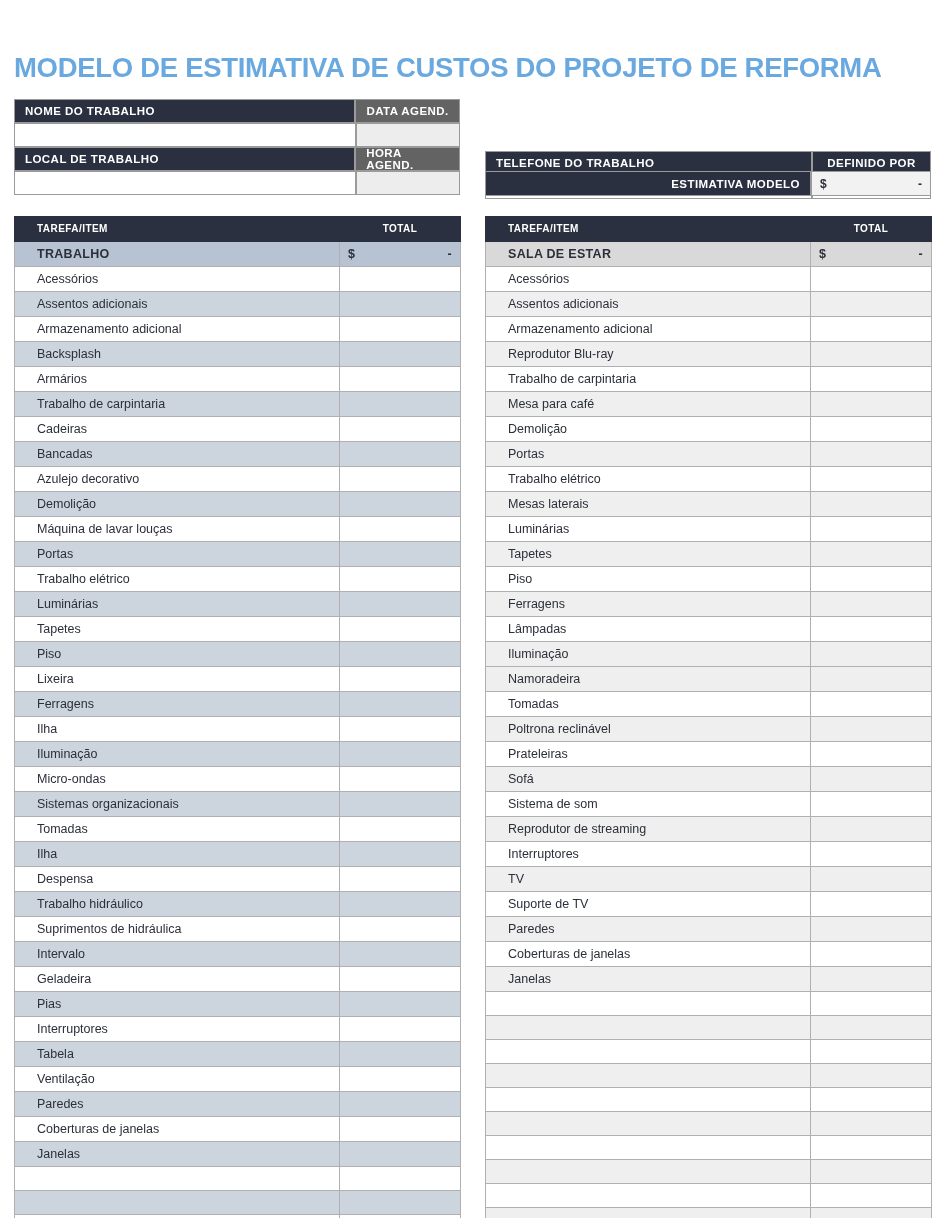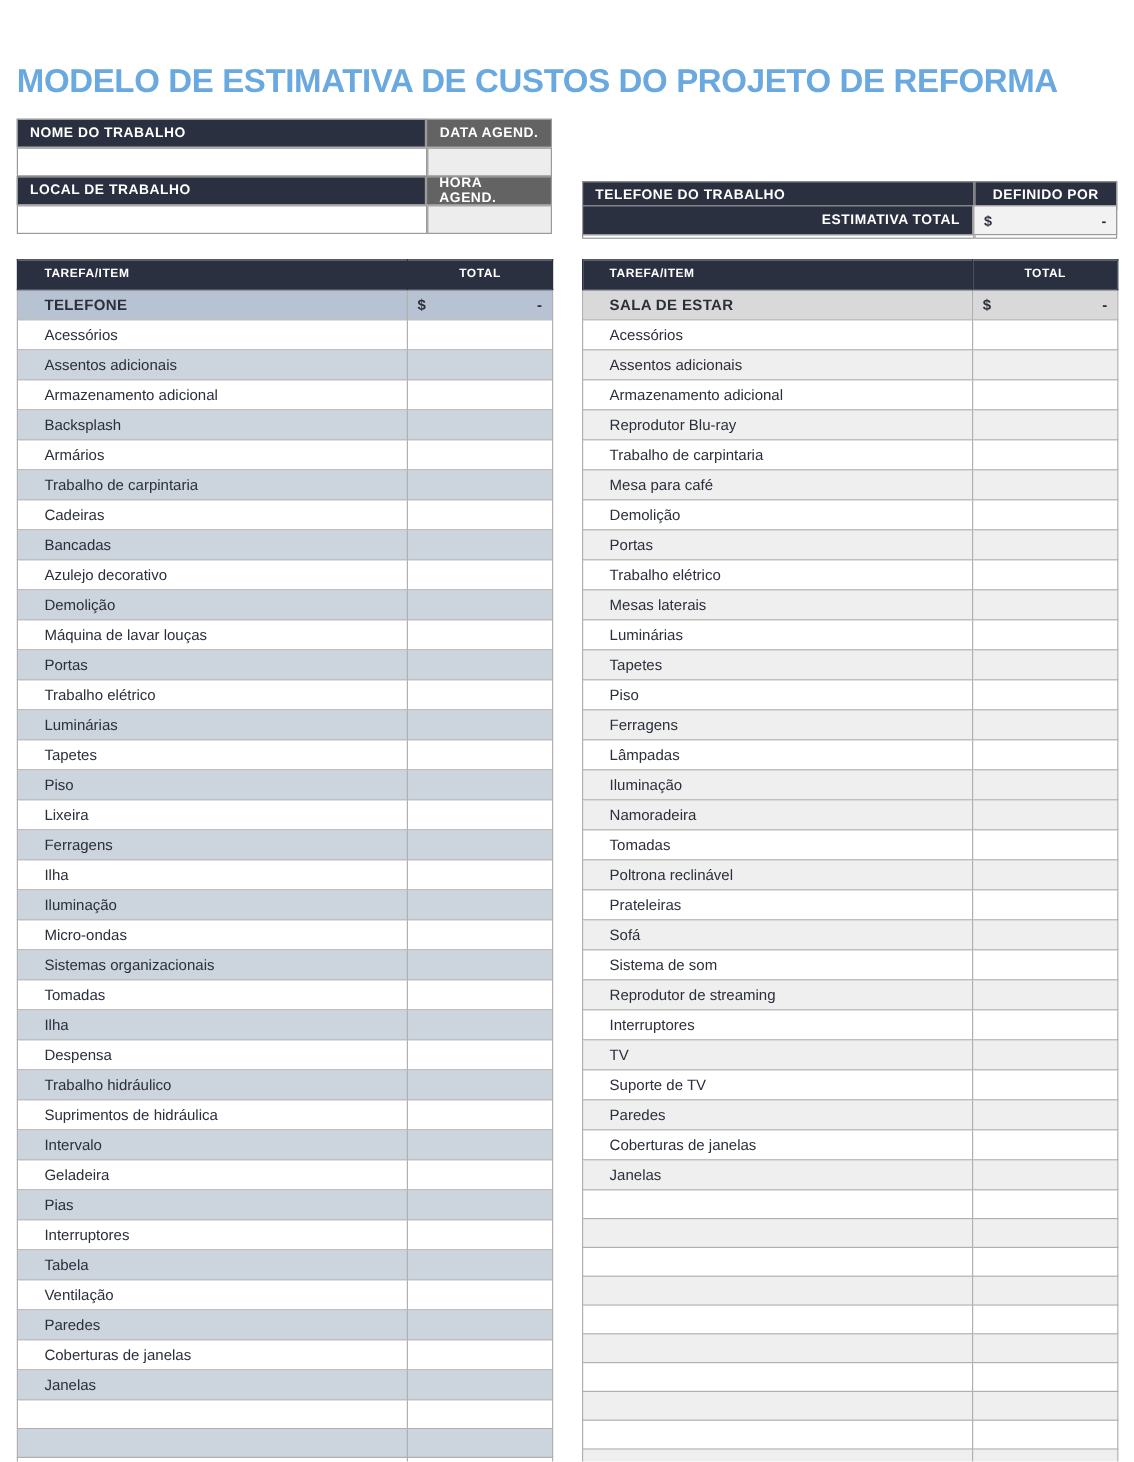--- a/index.html
+++ b/index.html
@@ -210,42 +210,42 @@
       <div class="hdr-dark c2" style="justify-content:center;display:flex;text-align:center;">DEFINIDO POR</div>
     </div>
     <div class="row-flex">
       <div class="cell-white c1"></div>
       <div class="cell-white c2"></div>
     </div>
   </div>
 
   <div class="info-block" id="est-total">
     <div class="row-flex">
-      <div class="lbl">ESTIMATIVA TOTAL</div>
+      <div class="lbl">ESTIMATIVA MODELO</div>
       <div class="val">
         <span>$</span>
         <span>-</span>
       </div>
     </div>
   </div>
 
   <table class="item-table" id="table-left">
     <colgroup>
         <col class="col-task">
         <col class="col-total">
       </colgroup>
     <thead>
       <tr>
         <th>TAREFA/ITEM</th>
         <th class="total-col">TOTAL</th>
       </tr>
     </thead>
     <tbody>
         <tr class="sec-row">
-          <td>TELEFONE</td>
+          <td>TRABALHO</td>
           <td class="sec-total">
             <div class="inner">
               <span>$</span>
               <span>-</span>
             </div>
           </td>
         </tr>
         <tr class="plain">
           <td>Acessórios</td>
           <td class="total-cell"></td>

